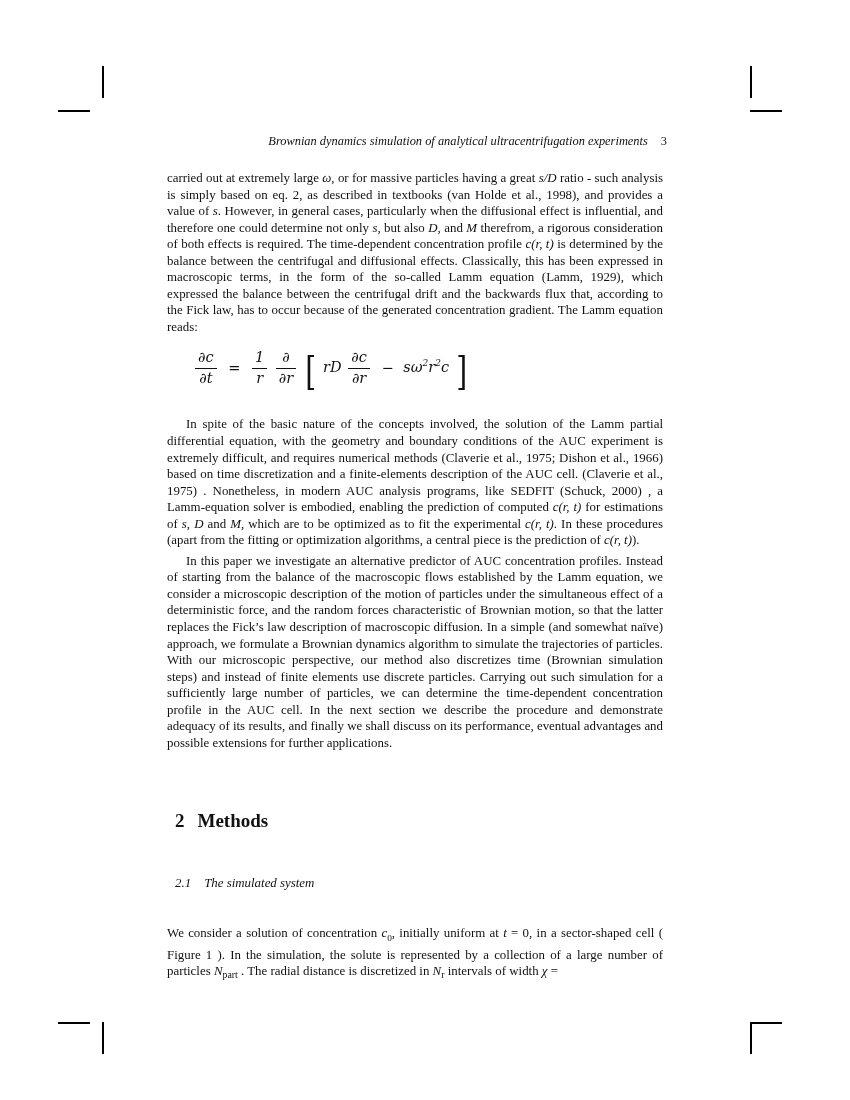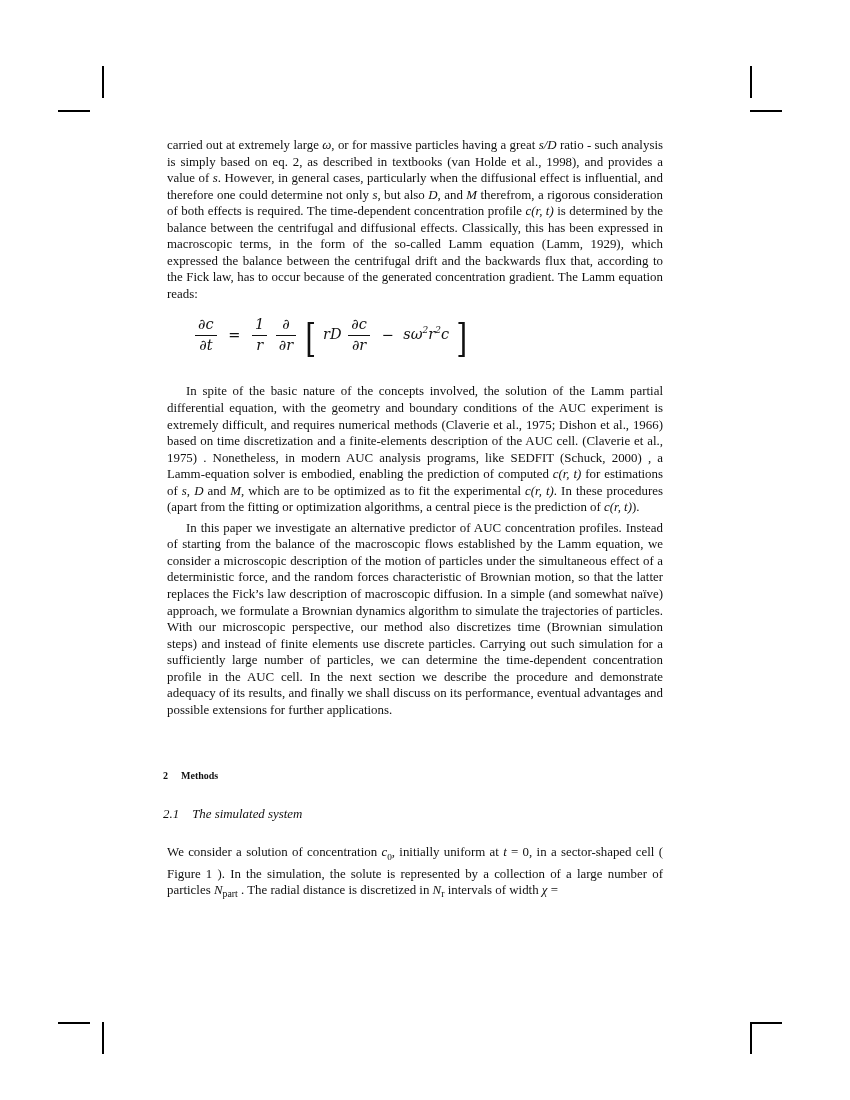--- a/index.html
+++ b/index.html
@@ -112,29 +112,29 @@
     line-height: 0.8;
     font-family: "DejaVu Serif", serif;
     transform: scaleX(0.7);
     position: relative;
     top: 1px;
   }
   sup.e { font-size: 0.62em; vertical-align: super; font-style: italic; }
 
   
   h2.sec {
-    margin: 0;
-    font-size: 10px;
+    margin: 12px;
+    font-size: 19px;
     font-weight: bold;
     line-height: 18px;
   }
   h2.sec .num { margin-right: 13px; }
 
   h3.subsec {
-    margin: 0;
+    margin: 12px;
     font-size: 12.9px;
     font-style: italic;
     font-weight: normal;
     line-height: 18px;
   }
   h3.subsec .num { margin-right: 13px; font-style: italic; }
 
   .sp-before-sec { height: 45px; }
   .sp-before-subsec { height: 20px; }
   .sp-after-subsec { height: 17px; }
@@ -160,20 +160,23 @@
     <div class="h"></div>
     <div class="v"></div>
   </div>
   <div class="crop crop-br">
     <div class="h"></div>
     <div class="v"></div>
   </div>
 
   <div class="content">
 
+    <div class="runhead">
+      <span class="rh-title">Brownian dynamics simulation of analytical ultracentrifugation experiments</span><span class="rh-page">3</span>
+    </div>
 
     <p class="body"><span>carried out at extremely large </span><span class="it">ω</span><span>, or for massive particles having a great </span><span class="it">s/D</span><span> ratio - such analysis is simply based on eq. 2, as described in textbooks (van Holde et al., 1998), and provides a value of </span><span class="it">s</span><span>. However, in general cases, particularly when the diffusional effect is influential, and therefore one could determine not only </span><span class="it">s</span><span>, but also </span><span class="it">D</span><span>, and </span><span class="it">M</span><span> therefrom, a rigorous consideration of both effects is required. The time-dependent concentration profile </span><span class="it">c(r, t)</span><span> is determined by the balance between the centrifugal and diffusional effects. Classically, this has been expressed in macroscopic terms, in the form of the so-called Lamm equation (Lamm, 1929), which expressed the balance between the centrifugal drift and the backwards flux that, according to the Fick law, has to occur because of the generated concentration gradient. The Lamm equation reads:</span></p>
 
     <div class="eqblock">
       <span class="math">
         <span class="frac">
           <span class="num v">∂c</span>
           <span class="den v">∂t</span>
         </span>
         <span class="op">=</span>

